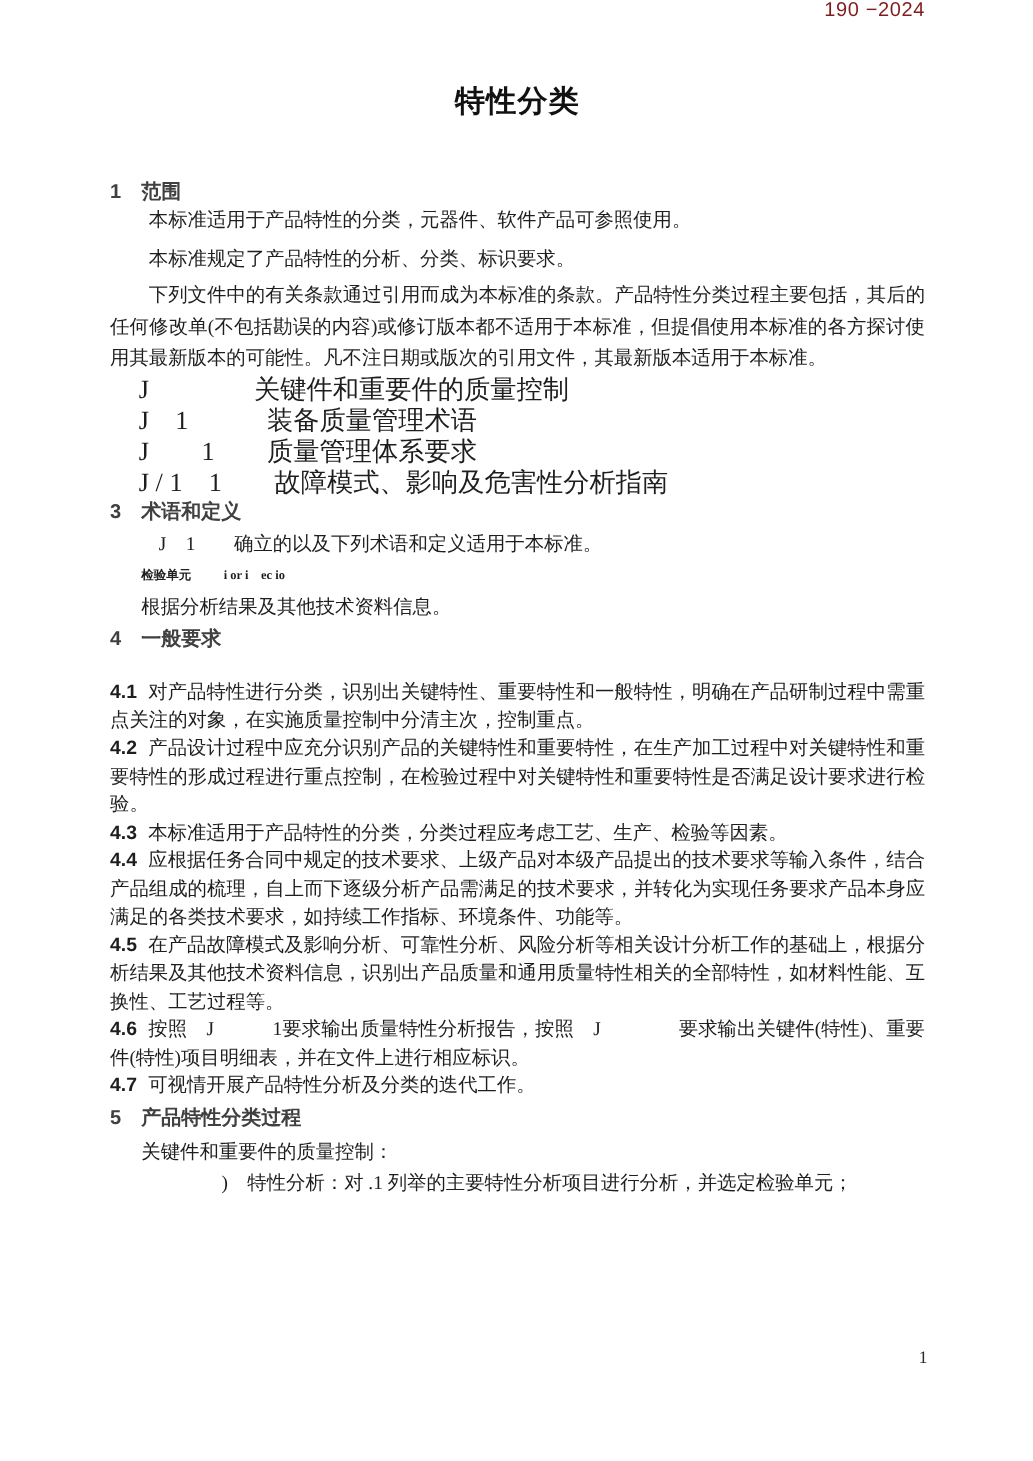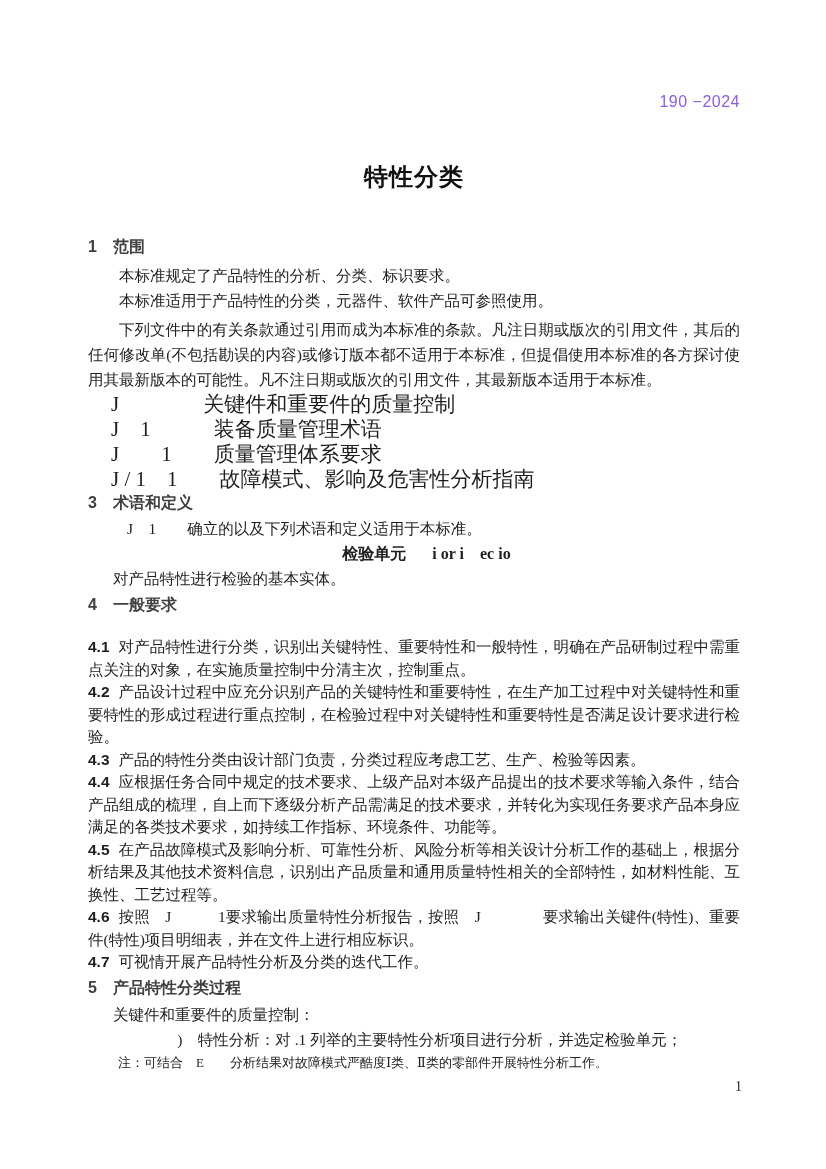--- a/index.html
+++ b/index.html
@@ -8,32 +8,31 @@
     position: relative;
     width: 826px;
     height: 1169px;
     background: #ffffff;
     color: #1e1e1e;
     font-family: "Liberation Serif", "DejaVu Serif", serif;
     padding: 0 86px 0 88px;
     overflow: hidden;
   }
   .doc-number {
-    margin-top: 93px;
     text-align: right;
     font-family: "Liberation Sans", "DejaVu Sans", sans-serif;
     font-size: 16px;
     line-height: 17px;
     letter-spacing: 0.5px;
-    color: #8b5cf6;
+    color: #7f1d1d;
   }
   .doc-title {
     margin-top: 52px;
     text-align: center;
-    font-family: Liberation Serif, serif;
+    font-family: Liberation Mono, monospace;
     font-weight: bold;
     font-size: 24px;
     line-height: 30px;
     letter-spacing: 1px;
     color: #111111;
   }
   .sec-heading {
     font-family: "Liberation Sans", "DejaVu Sans", sans-serif;
     font-weight: bold;
     font-size: 16px;
@@ -47,25 +46,24 @@
     text-align: justify;
     color: #1e1e1e;
   }
   .indent { text-indent: 2em; }
   .ref-line {
     font-size: 21px;
     line-height: 25px;
     padding-left: 23px;
   }
   .term-line {
-    font-size: 16px;
+    font-size: 10px;
     line-height: 25px;
     padding-left: 25px;
     font-weight: bold;
-    text-align: center;
   }
   .term { font-family: "Liberation Sans", "DejaVu Sans", sans-serif; }
   .term-en { margin-left: 26px; font-family: "Liberation Serif", serif; }
   .clause {
     font-size: 15.5px;
     line-height: 22.5px;
     text-align: justify;
     color: #1e1e1e;
   }
   .clause-num {
@@ -101,53 +99,52 @@
 
 <div class="page">
 
   <div class="doc-number">190 −2024</div>
 
   <h1 class="doc-title">特性分类</h1>
 
   <div class="sec-heading" style="margin-top:44px;">
     <span class="sec-num">1</span><span class="sec-title">范围</span>
   </div>
+  <p class="para indent">本标准适用于产品特性的分类，元器件、软件产品可参照使用。</p>
   <p class="para indent" style="margin-top:6px;">本标准规定了产品特性的分析、分类、标识要求。</p>
-  <p class="para indent">本标准适用于产品特性的分类，元器件、软件产品可参照使用。</p>
 
-  <p class="para indent" style="margin-top:4px;">下列文件中的有关条款通过引用而成为本标准的条款。凡注日期或版次的引用文件，其后的任何修改单(不包括勘误的内容)或修订版本都不适用于本标准，但提倡使用本标准的各方探讨使用其最新版本的可能性。凡不注日期或版次的引用文件，其最新版本适用于本标准。</p>
+  <p class="para indent" style="margin-top:4px;">下列文件中的有关条款通过引用而成为本标准的条款。产品特性分类过程主要包括，其后的任何修改单(不包括勘误的内容)或修订版本都不适用于本标准，但提倡使用本标准的各方探讨使用其最新版本的可能性。凡不注日期或版次的引用文件，其最新版本适用于本标准。</p>
   <div class="ref-line">J　　　　关键件和重要件的质量控制</div>
   <div class="ref-line">J　1　　　装备质量管理术语</div>
   <div class="ref-line">J　　1　　质量管理体系要求</div>
   <div class="ref-line">J / 1　1　　故障模式、影响及危害性分析指南</div>
 
   <div class="sec-heading">
     <span class="sec-num">3</span><span class="sec-title">术语和定义</span>
   </div>
   <p class="para" style="margin-top:3px; padding-left:39px;">J　1　　确立的以及下列术语和定义适用于本标准。</p>
   <div class="term-line">
     <span class="term">检验单元</span><span class="term-en">i or i　ec io</span>
   </div>
-  <p class="para" style="padding-left:25px;">对产品特性进行检验的基本实体。</p>
+  <p class="para" style="padding-left:25px;">根据分析结果及其他技术资料信息。</p>
 
   <div class="sec-heading" style="margin-top:3px;">
     <span class="sec-num">4</span><span class="sec-title">一般要求</span>
   </div>
   <p class="clause" style="margin-top:21px;"><span class="clause-num">4.1</span><span class="clause-text">对产品特性进行分类，识别出关键特性、重要特性和一般特性，明确在产品研制过程中需重点关注的对象，在实施质量控制中分清主次，控制重点。</span></p>
   <p class="clause"><span class="clause-num">4.2</span><span class="clause-text">产品设计过程中应充分识别产品的关键特性和重要特性，在生产加工过程中对关键特性和重要特性的形成过程进行重点控制，在检验过程中对关键特性和重要特性是否满足设计要求进行检验。</span></p>
-  <p class="clause"><span class="clause-num">4.3</span><span class="clause-text">产品的特性分类由设计部门负责，分类过程应考虑工艺、生产、检验等因素。</span></p>
+  <p class="clause"><span class="clause-num">4.3</span><span class="clause-text">本标准适用于产品特性的分类，分类过程应考虑工艺、生产、检验等因素。</span></p>
   <p class="clause"><span class="clause-num">4.4</span><span class="clause-text">应根据任务合同中规定的技术要求、上级产品对本级产品提出的技术要求等输入条件，结合产品组成的梳理，自上而下逐级分析产品需满足的技术要求，并转化为实现任务要求产品本身应满足的各类技术要求，如持续工作指标、环境条件、功能等。</span></p>
   <p class="clause"><span class="clause-num">4.5</span><span class="clause-text">在产品故障模式及影响分析、可靠性分析、风险分析等相关设计分析工作的基础上，根据分析结果及其他技术资料信息，识别出产品质量和通用质量特性相关的全部特性，如材料性能、互换性、工艺过程等。</span></p>
   <p class="clause"><span class="clause-num">4.6</span><span class="clause-text">按照　J　　　1要求输出质量特性分析报告，按照　J　　　　要求输出关键件(特性)、重要件(特性)项目明细表，并在文件上进行相应标识。</span></p>
   <p class="clause"><span class="clause-num">4.7</span><span class="clause-text">可视情开展产品特性分析及分类的迭代工作。</span></p>
 
   <div class="sec-heading" style="margin-top:3px;">
     <span class="sec-num">5</span><span class="sec-title">产品特性分类过程</span>
   </div>
   <p class="para" style="margin-top:4px; padding-left:25px;">关键件和重要件的质量控制：</p>
   <div class="list-item">
     <span class="list-marker">)</span><span class="list-text">特性分析：对 .1 列举的主要特性分析项目进行分析，并选定检验单元；</span>
   </div>
-  <div class="note-line">注：可结合　E　　分析结果对故障模式严酷度Ⅰ类、Ⅱ类的零部件开展特性分析工作。</div>
 
   <div class="page-num">1</div>
 
 </div>
 
 </body></html>

